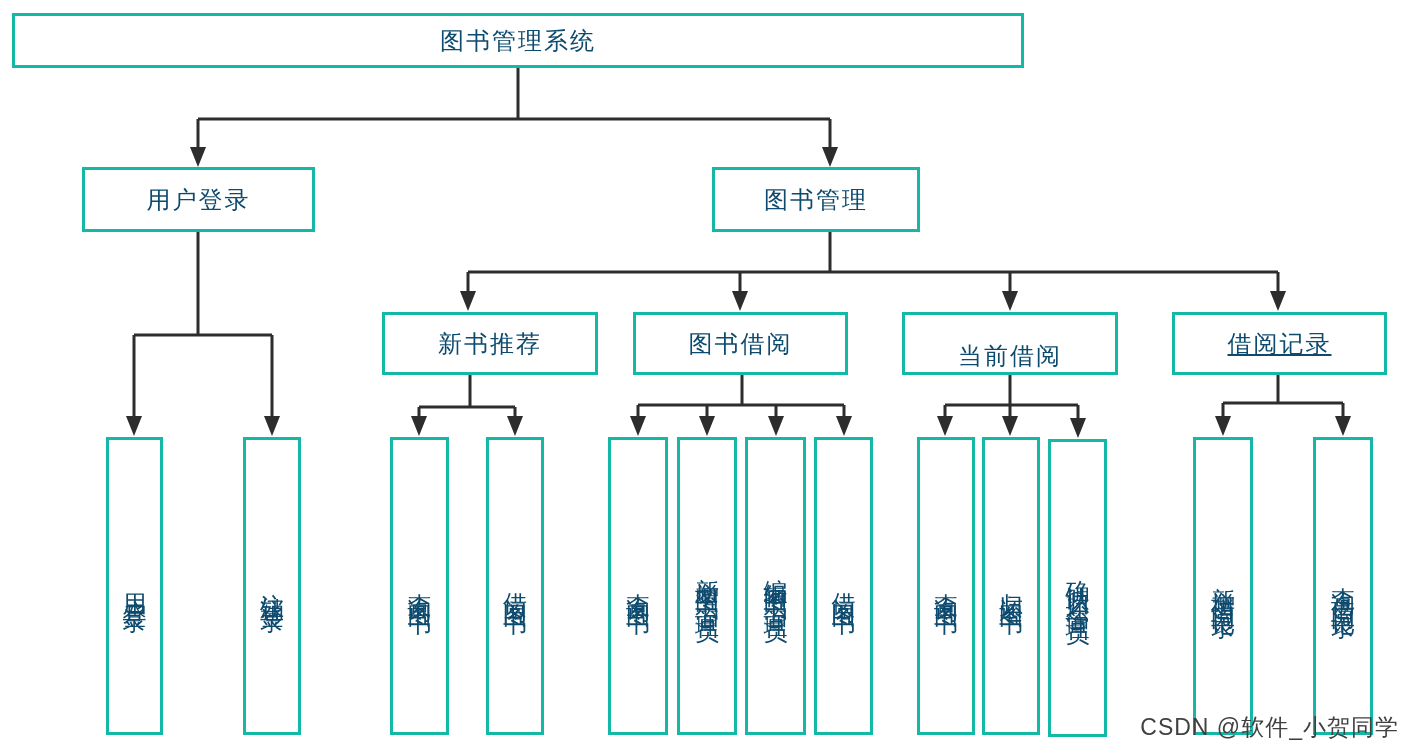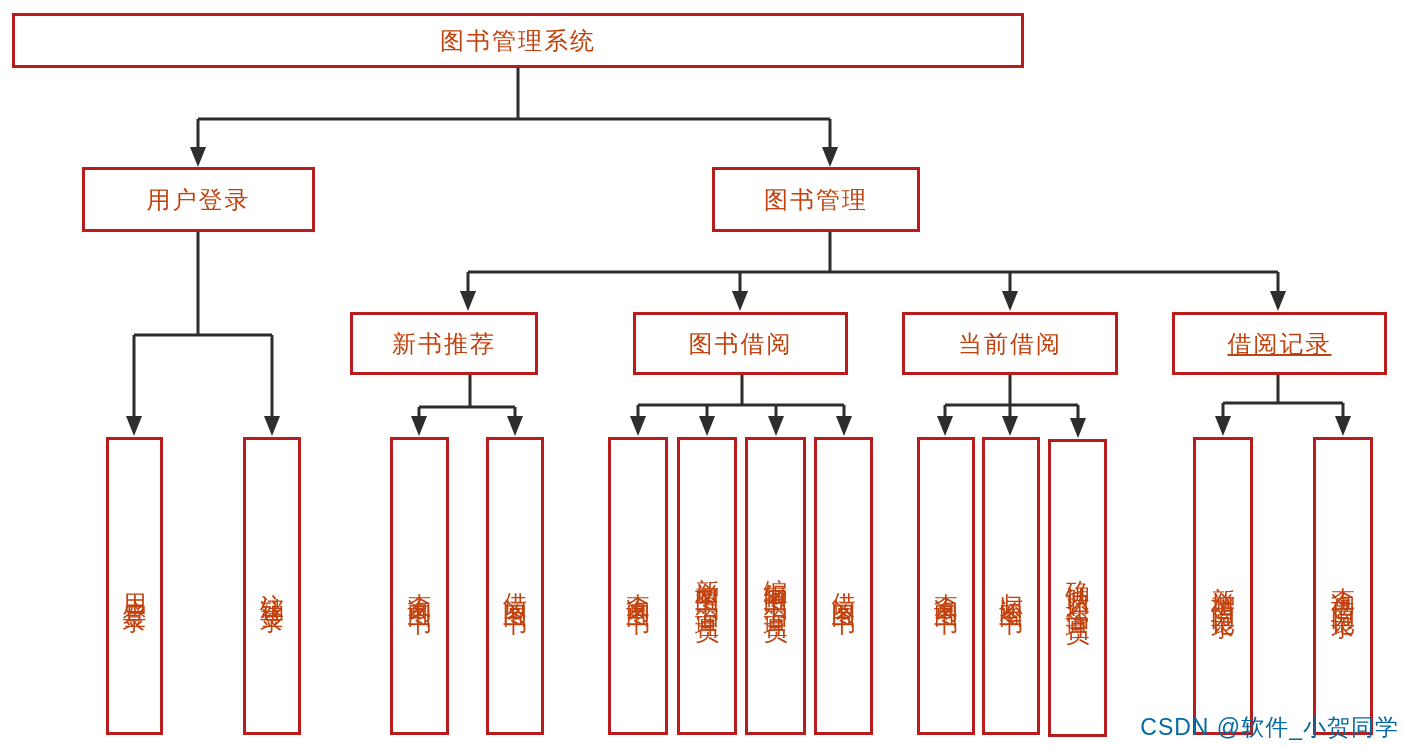--- a/index.html
+++ b/index.html
@@ -10,63 +10,63 @@
     background:#ffffff;
     font-family:"Liberation Sans","DejaVu Sans",sans-serif;
     overflow:hidden;
   }
   .edges{position:absolute;left:0;top:0;z-index:1;}
   .node{
     position:absolute;
     z-index:2;
     box-sizing:border-box;
     background:#ffffff;
-    border:3px solid #b91c1c;
+    border:3px solid #14b8a6;
     display:flex;
     align-items:center;
     justify-content:center;
-    color:#c2410c;
+    color:#0c4a6e;
   }
   .h{font-size:24px;letter-spacing:2px;white-space:nowrap;}
   .leaf{top:437px;height:298px;}
   .v{
     writing-mode:vertical-rl;
     font-size:24px;
     letter-spacing:6px;
     line-height:1;
     white-space:nowrap;
   }
   
   .pos-root {left:12px;  top:13px;  width:1012px;height:55px;}
   .pos-login{left:82px;  top:167px; width:233px; height:65px;}
   .pos-mgmt {left:712px; top:167px; width:208px; height:65px;}
-  .pos-rec  {left:350px; top:312px; width:188px; height:63px;}
+  .pos-rec  {left:382px; top:312px; width:216px; height:63px;}
   .pos-bor  {left:633px; top:312px; width:215px; height:63px;align-items:center;}
-  .pos-cur  {left:902px; top:312px; width:216px; height:63px;}
+  .pos-cur  {left:902px; top:312px; width:216px; height:63px;align-items:flex-end;}
   .pos-recd {left:1172px;top:312px; width:215px; height:63px;text-decoration:underline;}
   
   .pos-l-a{left:106px; width:57px;}
   .pos-l-b{left:243px; width:58px;}
   .pos-l-c{left:390px; width:59px;}
   .pos-l-d{left:486px; width:58px;}
   .pos-l-e{left:608px; width:60px;}
   .pos-l-f{left:677px; width:60px;}
   .pos-l-g{left:745px; width:61px;}
   .pos-l-h{left:814px; width:59px;}
   .pos-l-i{left:917px; width:58px;}
   .pos-l-j{left:982px; width:58px;}
   .pos-l-k{left:1048px;width:59px;top:439px;}
   .pos-l-l{left:1193px;width:60px;}
   .pos-l-m{left:1313px;width:60px;}
   .watermark{
     position:absolute;
     z-index:3;
     right:6px;bottom:4px;
     font-size:23px;
-    color:#0369a1;
+    color:#404040;
     letter-spacing:1px;
     white-space:nowrap;
   }
 </style>
 </head>
 <body>
 
 <div class="canvas">
 
   <svg class="edges" width="1405" height="747" viewBox="0 0 1405 747">

